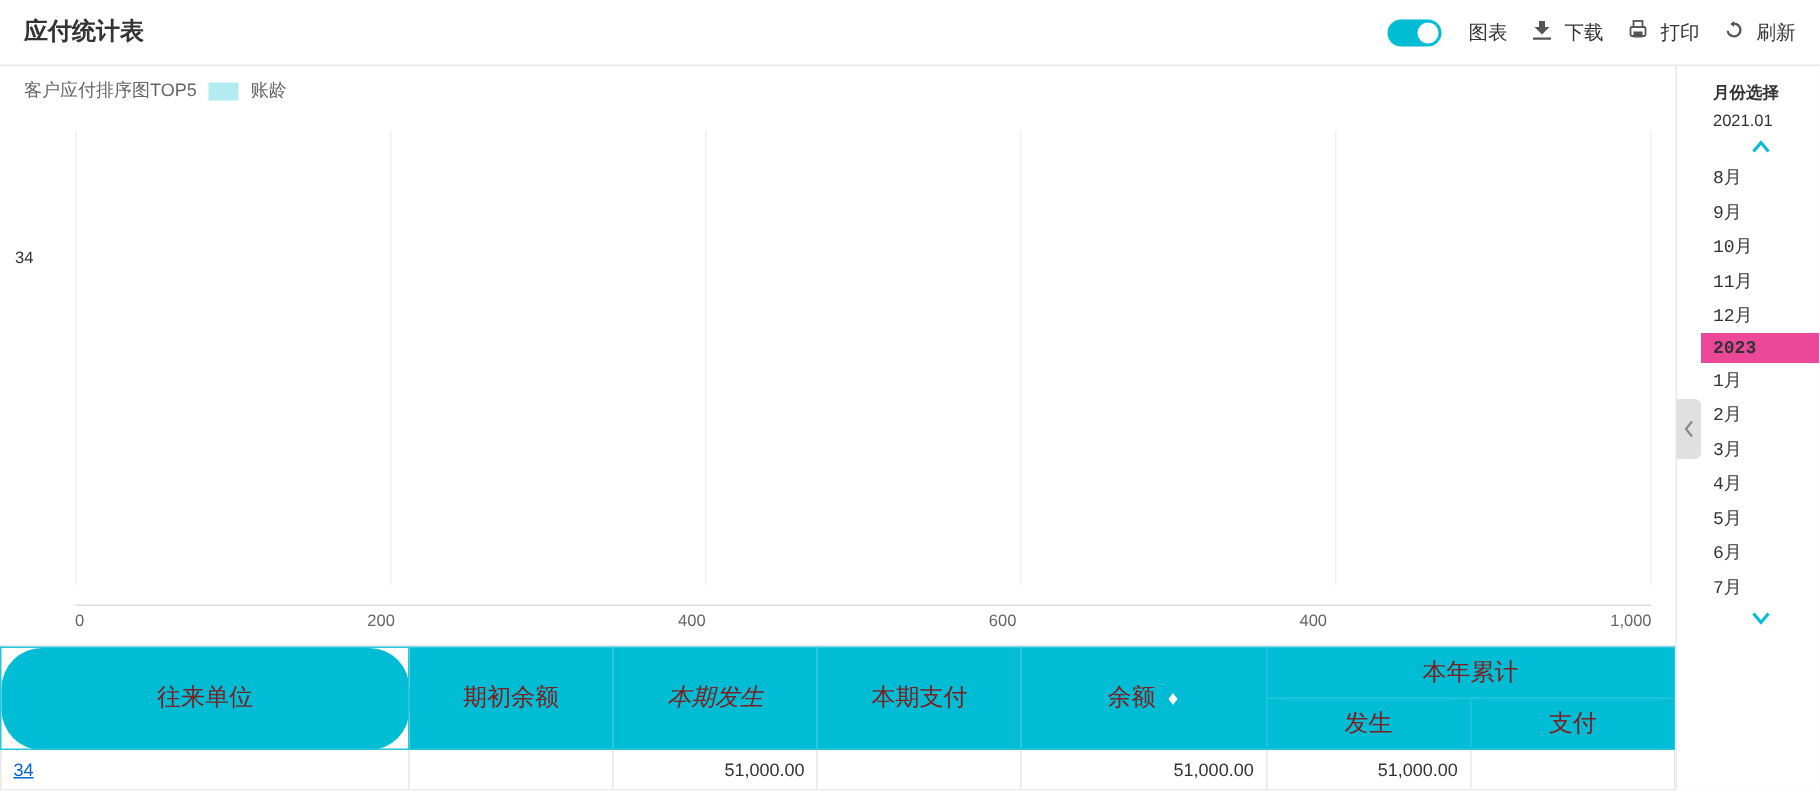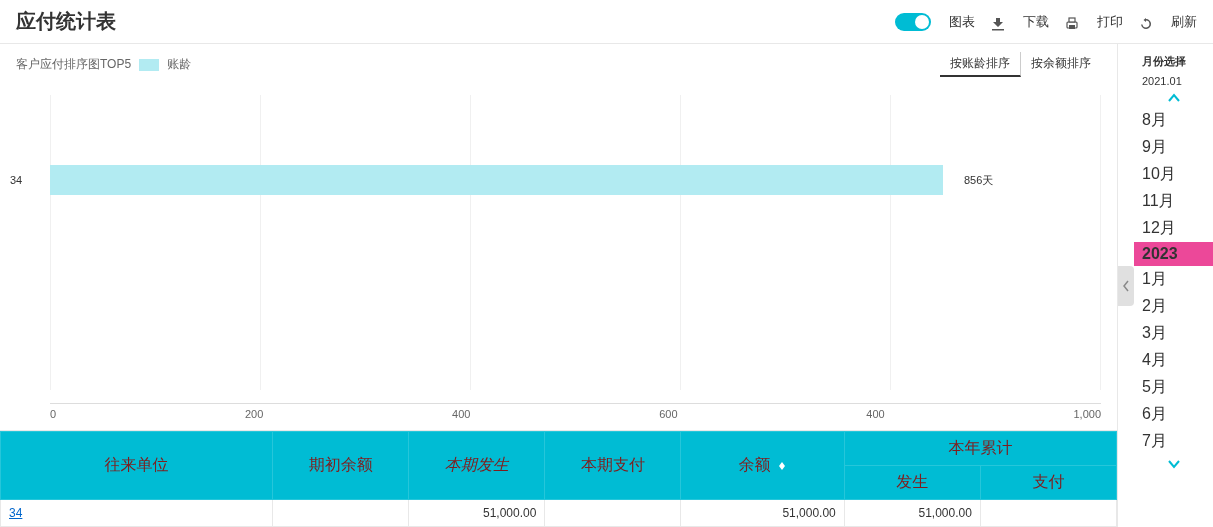--- a/index.html
+++ b/index.html
@@ -2,27 +2,27 @@
 <html><head>
   <meta charset="utf-8">
   <style>
     * { box-sizing: border-box; margin: 0; padding: 0; }
     body { font-family: 'Microsoft YaHei', Arial, sans-serif; font-size: 12px; background: #f5f5f5; color: #333; }
 
     .app-container { width: 1213px; height: 527px; display: flex; flex-direction: column; background: #fff; }
 
     
     .header { display: flex; align-items: center; padding: 8px 16px; background: #fff; border-bottom: 1px solid #e8e8e8; height: 44px; }
-    .header-title { font-size: 20px; font-weight: bold; color: #333; flex: 1; }
+    .header-title { font-size: 16px; font-weight: bold; color: #333; flex: 1; }
     .header-actions { display: flex; align-items: center; gap: 16px; }
     .toggle-wrap { display: flex; align-items: center; gap: 18px; }
     .toggle { width: 36px; height: 18px; background: #00bcd4; border-radius: 9px; position: relative; cursor: pointer; }
     .toggle::after { content: ''; position: absolute; width: 14px; height: 14px; background: #fff; border-radius: 50%; top: 2px; right: 2px; }
     .toggle-label { font-size: 13px; color: #333; }
-    .action-btn { display: flex; align-items: flex-end; gap: 18px; font-size: 13px; color: #333; cursor: pointer; }
+    .action-btn { display: flex; align-items: flex-start; gap: 8px; font-size: 13px; color: #333; cursor: pointer; }
 
     
     .main { display: flex; flex: 1; overflow: hidden; }
 
     
     .chart-area { flex: 1; display: flex; flex-direction: column; overflow: hidden; }
 
     
     .chart-header { display: flex; align-items: center; justify-content: space-between; padding: 8px 16px; }
     .chart-legend { display: flex; align-items: center; gap: 8px; font-size: 12px; color: #666; }
@@ -52,21 +52,21 @@
     tbody tr td a { color: #0066cc; text-decoration: underline; }
     .amount { color: #333; }
 
     
     .sidebar { width: 96px; border-left: 1px solid #e8e8e8; background: #fff; display: flex; flex-direction: column; overflow: hidden; position: relative; }
     .sidebar-expand { position: absolute; left: 0; top: 50%; transform: translateY(-50%); width: 16px; height: 40px; background: #e0e0e0; display: flex; align-items: center; justify-content: center; cursor: pointer; border-radius: 0 4px 4px 0; }
     .sidebar-content { margin-left: 16px; flex: 1; overflow-y: auto; padding: 4px 0; }
     .sidebar-title { font-size: 11px; color: #333; padding: 6px 8px 4px; font-weight: bold; }
     .sidebar-year { font-size: 11px; color: #333; padding: 2px 8px; }
     .sidebar-up, .sidebar-down { display: flex; justify-content: center; padding: 4px; cursor: pointer; color: #00bcd4; font-size: 16px; }
-    .month-item { padding: 3px 8px; font-size: 16px; color: #333; cursor: pointer; text-align: left; }
+    .month-item { padding: 3px 8px; font-size: 12px; color: #333; cursor: pointer; text-align: left; font-family: Liberation Mono, monospace; }
     .month-item.current-year { background: #ec4899; color: #333; font-weight: bold; }
   </style>
 </head>
 <body>
 
 <div class="app-container">
 
   <div class="header">
     <div class="header-title">应付统计表</div>
     <div class="header-actions">
@@ -101,61 +101,52 @@
   <div class="main">
 
     <div class="chart-area">
 
       <div class="chart-header">
         <div class="chart-legend">
           <span>客户应付排序图TOP5</span>
           <span class="legend-color"></span>
           <span>账龄</span>
         </div>
-        <div class="chart-sort">
-          <div class="sort-btn active">按账龄排序</div>
-          <div class="sort-btn">按余额排序</div>
-        </div>
       </div>
 
       <div class="bar-chart-wrap" style="position:relative; height:280px;">
 
         <div class="x-gridlines">
           <div class="x-gridline"></div>
           <div class="x-gridline"></div>
           <div class="x-gridline"></div>
           <div class="x-gridline"></div>
           <div class="x-gridline"></div>
           <div class="x-gridline"></div>
         </div>
 
         <div class="bar-row" style="margin-top: 60px;">
           <span class="bar-label">34</span>
-          <div class="bar-track">
-            <div class="bar-fill" style="width: 85%;">
-              <span class="bar-end-label">856天</span>
-            </div>
-          </div>
         </div>
 
         <div class="x-axis">
           <span>0</span>
           <span>200</span>
           <span>400</span>
           <span>600</span>
           <span>400</span>
           <span>1,000</span>
         </div>
       </div>
 
       <div class="table-wrap">
         <table>
           <thead>
             <tr class="thead-row1">
-              <th rowspan="2" style="width:200px;">往来单位</th>
+              <th rowspan="2" style="width:200px;border-radius:27px;">往来单位</th>
               <th rowspan="2" style="width:100px;">期初余额</th>
               <th rowspan="2" style="width:100px;font-style:italic;">本期发生</th>
               <th rowspan="2" style="width:100px;">本期支付</th>
               <th rowspan="2" style="width:120px;">
                 <span>余额</span>
                 <svg width="10" height="10" viewBox="0 0 10 10" style="vertical-align:middle;margin-left:2px;">
                     <path d="M5 1L8 5H2L5 1z" fill="#fff"></path>
                     <path d="M5 9L2 5H8L5 9z" fill="#fff"></path>
                   </svg>
               </th>

